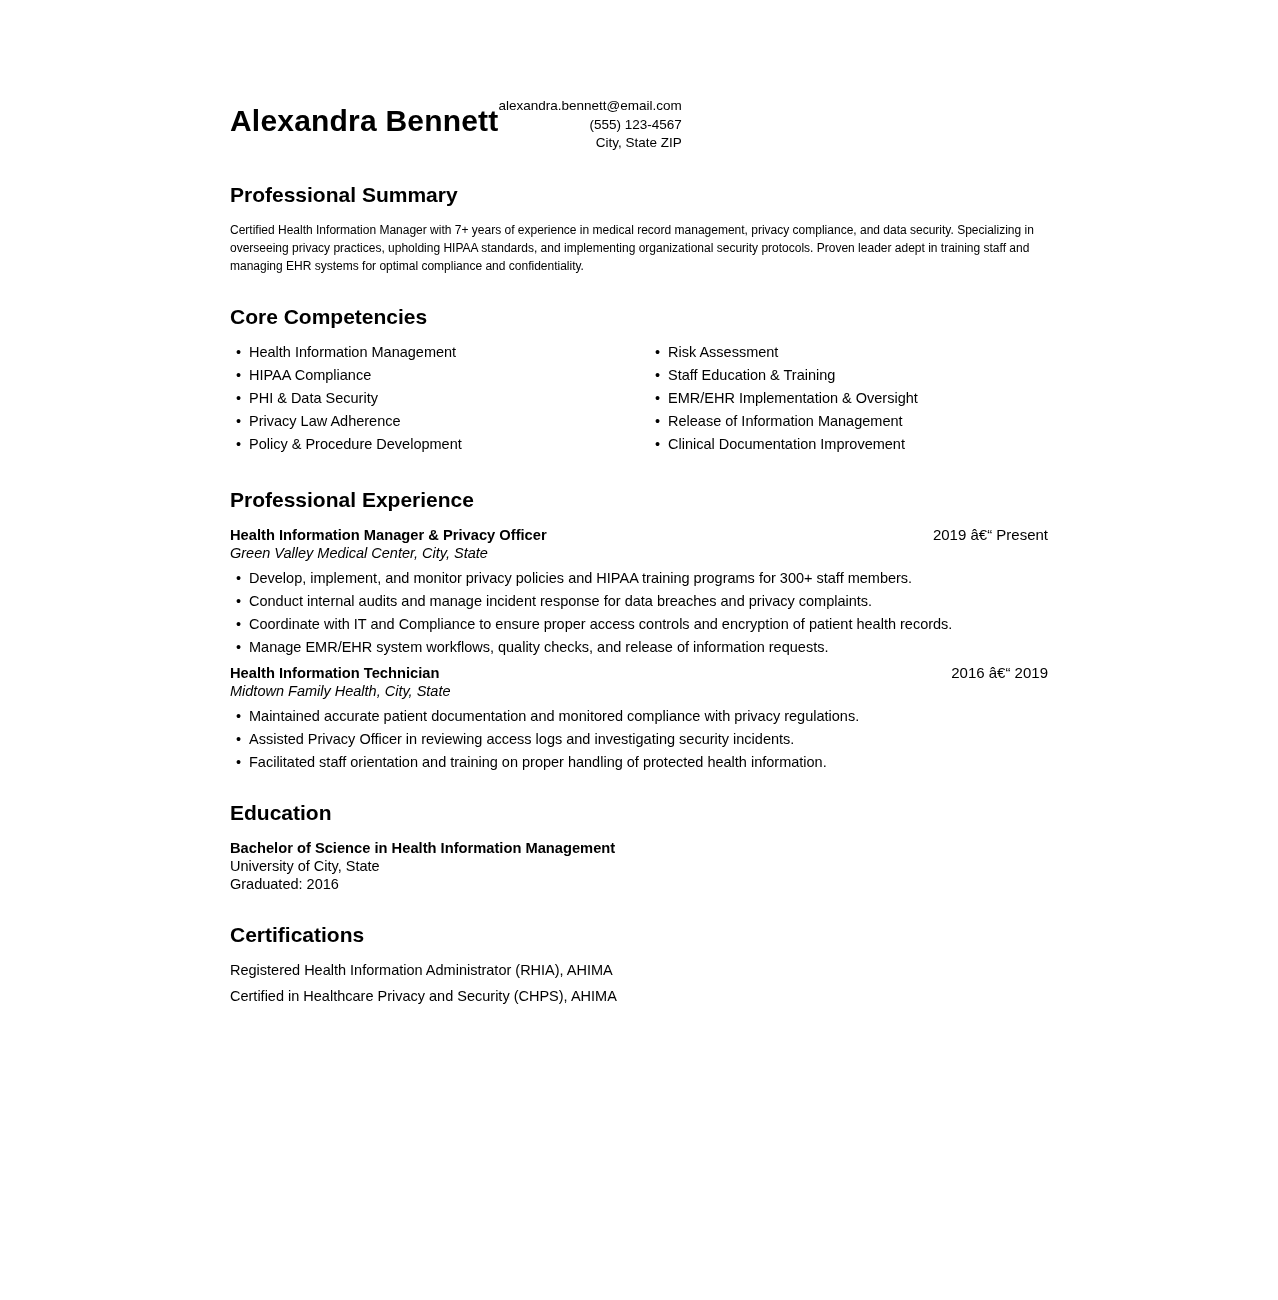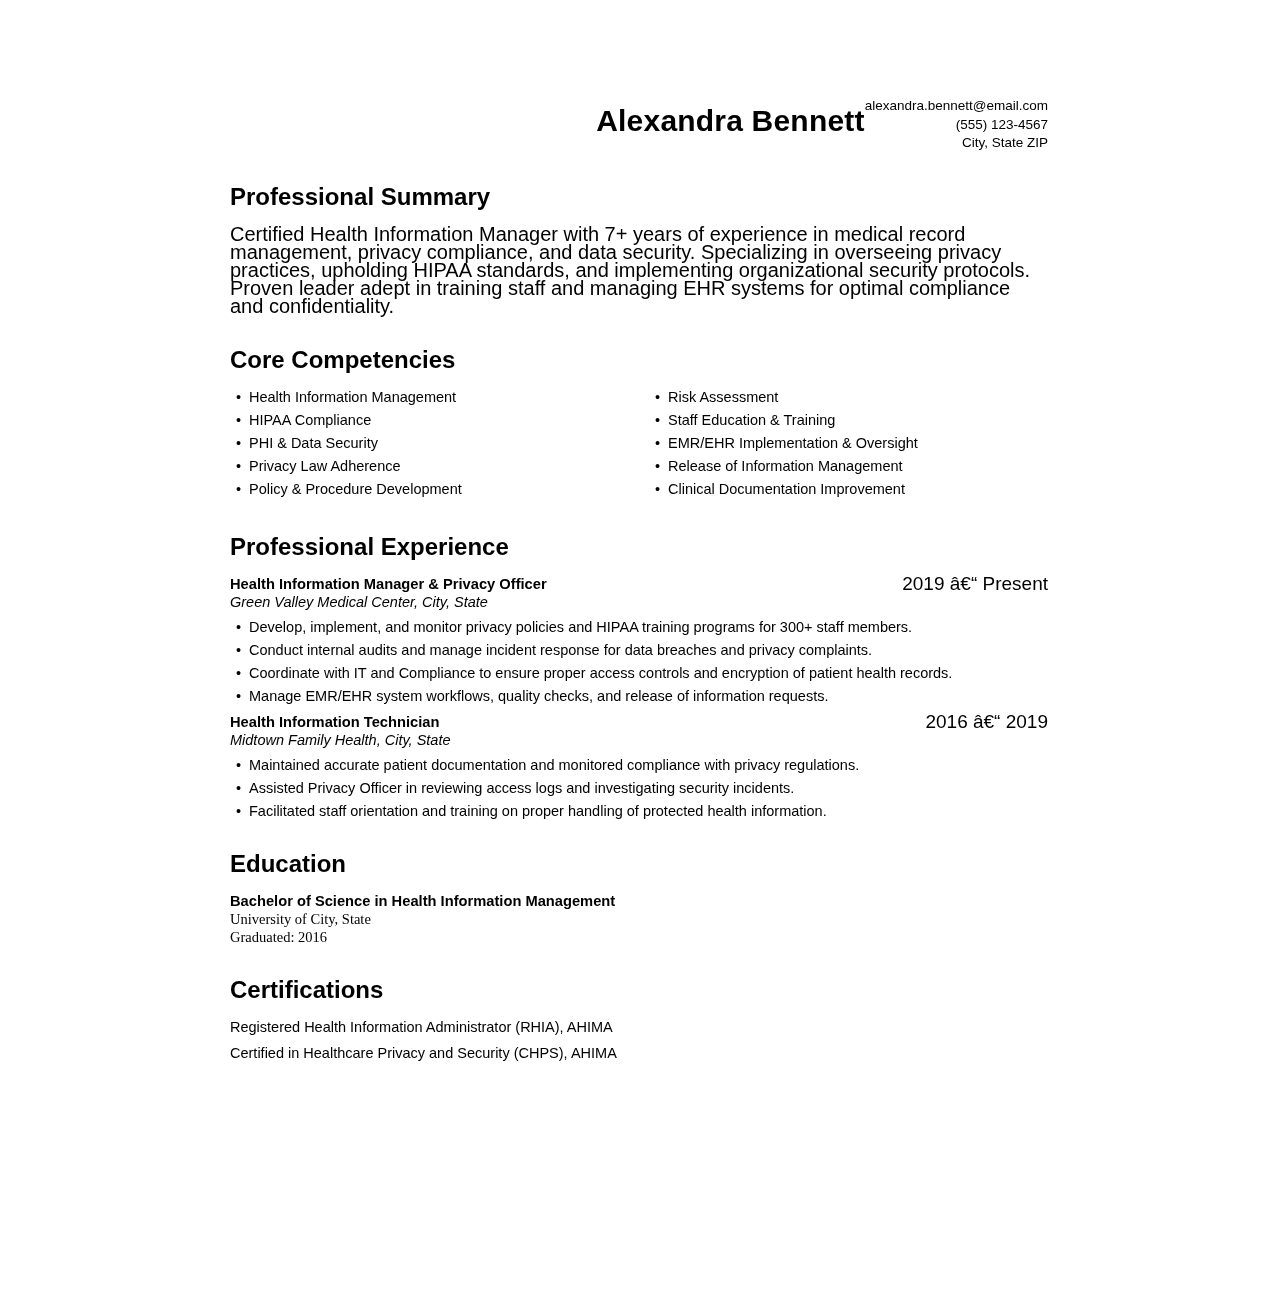--- a/index.html
+++ b/index.html
@@ -15,44 +15,44 @@
     -webkit-font-smoothing: antialiased;
   }
   .page {
     width: 818px;
     margin: 0 auto;
     padding-top: 97px;
   }
   
   .header {
     display: flex;
-    justify-content: flex-end;
+    justify-content: flex-start;
     align-items: flex-start;
     margin-bottom: 16px;
   }
   .name {
     font-size: 30px;
     font-weight: bold;
     line-height: 1.2;
     margin: 6px 0 0 0;
     letter-spacing: 0.2px;
   }
   .contact {
     text-align: right;
     font-size: 13.5px;
     line-height: 18.5px;
   }
   
   h2.section-heading {
-    font-size: 24px;
+    font-size: 21px;
     font-weight: bold;
     margin: 30px 0 14px 0;
   }
   .summary-text {
-    font-size: 20px;
+    font-size: 12px;
     line-height: 18.2px;
     margin: 0;
   }
   .two-col {
     display: grid;
     grid-template-columns: 1fr 1fr;
     column-gap: 20px;
   }
   ul.bullets {
     list-style: none;
@@ -78,41 +78,40 @@
     display: flex;
     justify-content: space-between;
     align-items: flex-start;
   }
   .job-title {
     font-size: 14.7px;
     font-weight: bold;
     line-height: 18px;
   }
   .job-dates {
-    font-size: 19px;
+    font-size: 15px;
     line-height: 18px;
   }
   .company {
     font-size: 14.5px;
     font-style: italic;
     line-height: 18px;
     margin: 0 0 7px 0;
   }
   
   .degree {
     font-size: 14.7px;
     font-weight: bold;
     line-height: 18px;
     margin: 0;
   }
   .edu-line {
     font-size: 14.5px;
     line-height: 18px;
     margin: 0;
-    font-family: Liberation Serif, serif;
   }
   
   .cert-line {
     font-size: 14.5px;
     line-height: 18px;
     margin: 8px 0 4px 0;
   }
 </style>
 </head>
 <body>

